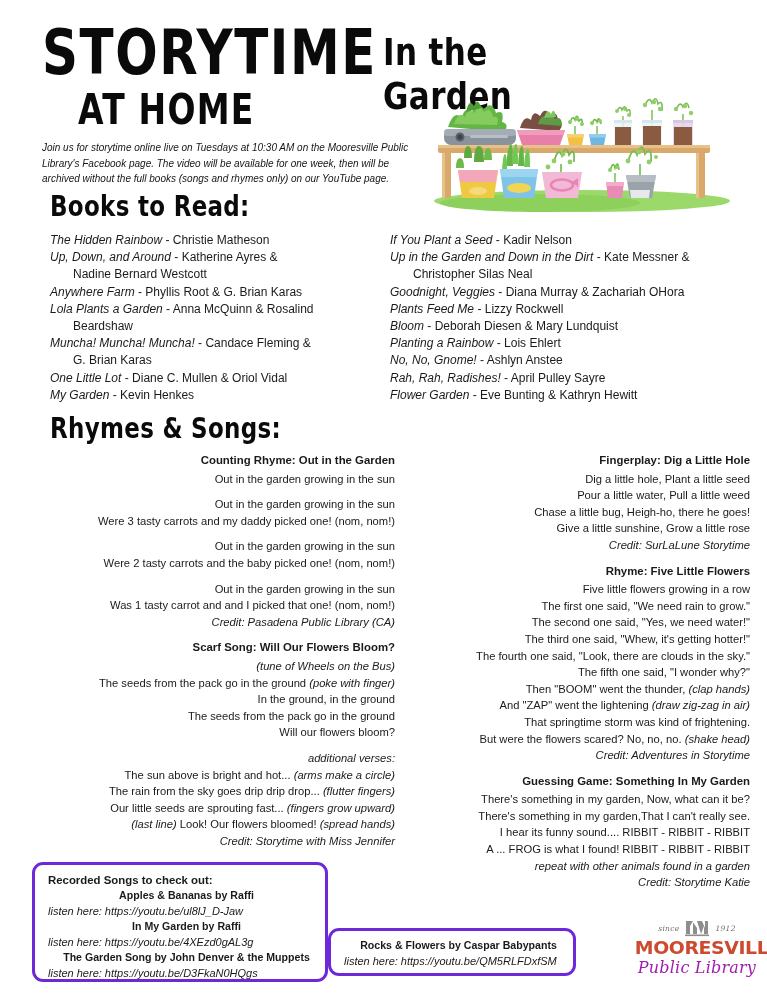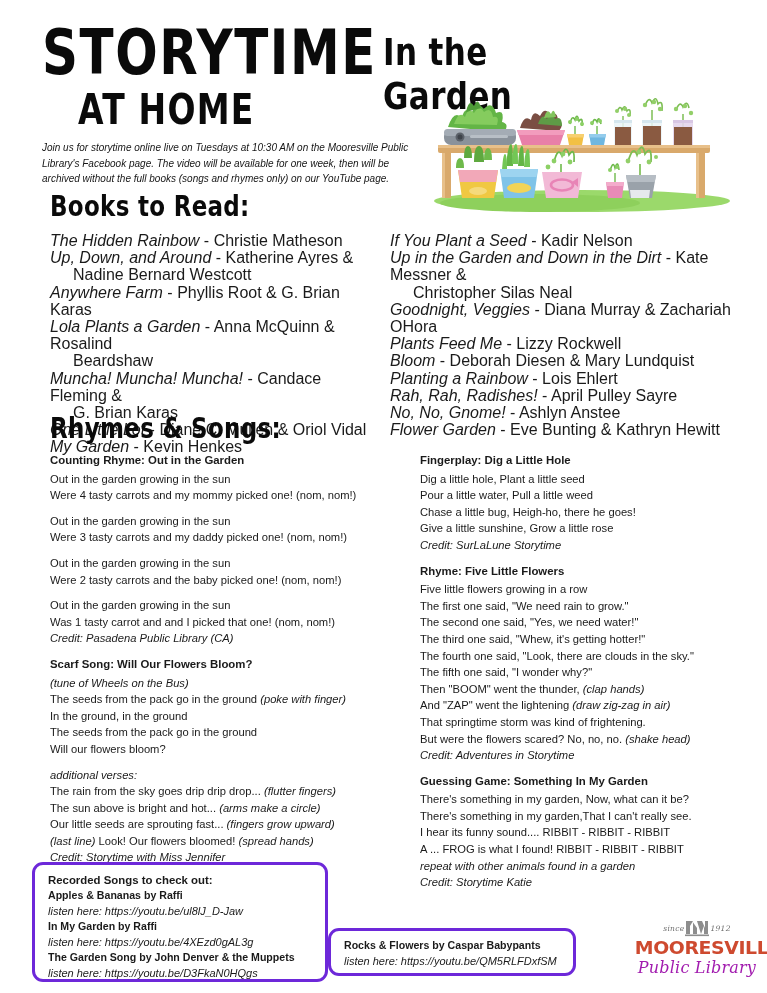--- a/index.html
+++ b/index.html
@@ -67,54 +67,54 @@
     letter-spacing: 0.3px;
     color: #0a0a0a;
     transform: scaleY(1.25);
     transform-origin: left top;
     position: absolute;
   }
   #books-head { left: 50px; top: 190px; }
   #rhymes-head { left: 50px; top: 412px; }
 
   
-  .book-col { position: absolute; font-size: 16px; line-height: 17.2px; }
+  .book-col { position: absolute; font-size: 12px; line-height: 17.2px; }
   #books-left { left: 50px; top: 232px; width: 330px; }
   #books-right { left: 390px; top: 232px; width: 345px; }
   .book-item { margin: 0; padding: 0; text-indent: 0; }
   .book-item .cont { display: block; padding-left: 23px; }
   .book-item i { font-style: italic; }
 
   
-  .rhy-col { position: absolute; font-size: 11.2px; line-height: 16.6px; }
+  .rhy-col { position: absolute; font-size: 11.2px; line-height: 16.6px; text-align: right; }
   #rhymes-left { left: 50px; top: 452px; width: 345px; }
   #rhymes-right { left: 420px; top: 452px; width: 330px; }
   .rhy-block { margin-bottom: 9px; }
   .rhy-title { font-weight: 700; font-size: 11.4px; margin-bottom: 2px; }
   .rhy-line { }
   .rhy-credit { font-style: italic; }
   .rhy-note { font-style: italic; }
   .stanza { margin-bottom: 9px; }
 
   
   .rec-box {
     position: absolute;
     border: 3px solid #6d28d9;
     border-radius: 11px;
     background: #ffffff;
   }
   #rec-box-main { left: 32px; top: 862px; width: 296px; height: 120px; padding: 7px 0 0 13px; z-index: 3; }
   #rec-box-extra { left: 328px; top: 928px; width: 248px; height: 48px; padding: 7px 0 8px 13px; z-index: 2; }
   .rec-head { font-weight: 700; font-size: 11.4px; line-height: 16px; }
-  .rec-song { font-weight: 700; font-size: 10.6px; line-height: 15.5px; }
+  .rec-song { font-weight: 700; font-size: 10.6px; line-height: 15.5px; text-align: center; }
   .rec-link { font-style: italic; font-size: 11px; line-height: 15.5px; }
 
   
   .logo { position: absolute; left: 636px; top: 918px; width: 122px; height: 68px; text-align: center; }
-  .logo-top { display: flex; align-items: center; justify-content: center; height: 20px; }
+  .logo-top { display: flex; align-items: center; justify-content: center; gap: 5px; height: 20px; }
   .logo-since, .logo-year {
     font-family: "DejaVu Serif", serif;
     font-size: 7.5px;
     font-style: italic;
     color: #6d6d6d;
     letter-spacing: 0.3px;
   }
   .logo-name {
     font-family: "DejaVu Sans", sans-serif;
     font-weight: 700;
@@ -292,33 +292,32 @@
     <div class="book-item"><i>My Garden</i><span> - Kevin Henkes</span></div>
   </div>
 
   <div class="book-col" id="books-right">
     <div class="book-item"><i>If You Plant a Seed</i><span> - Kadir Nelson</span></div>
     <div class="book-item"><i>Up in the Garden and Down in the Dirt</i><span> - Kate Messner &amp;</span><span class="cont">Christopher Silas Neal</span></div>
     <div class="book-item"><i>Goodnight, Veggies</i><span> - Diana Murray &amp; Zachariah OHora</span></div>
     <div class="book-item"><i>Plants Feed Me</i><span> - Lizzy Rockwell</span></div>
     <div class="book-item"><i>Bloom</i><span> - Deborah Diesen &amp; Mary Lundquist</span></div>
     <div class="book-item"><i>Planting a Rainbow</i><span> - Lois Ehlert</span></div>
+    <div class="book-item"><i>No, No, Gnome!</i><span> - Ashlyn Anstee</span></div>
     <div class="book-item"><i>Rah, Rah, Radishes!</i><span> - April Pulley Sayre</span></div>
-    <div class="book-item"><i>No, No, Gnome!</i><span> - Ashlyn Anstee</span></div>
     <div class="book-item"><i>Flower Garden</i><span> - Eve Bunting &amp; Kathryn Hewitt</span></div>
   </div>
 
   <div class="sec-head" id="rhymes-head">Rhymes &amp; Songs:</div>
 
   <div class="rhy-col" id="rhymes-left">
       <div class="rhy-block">
         <div class="rhy-title">Counting Rhyme: Out in the Garden</div>
         <div class="stanza">
           <div class="rhy-line">Out in the garden growing in the sun</div>
-          <div class="rhy-line">Were 4 tasty carrots and my mommy picked one! (nom, nom!)</div>
         </div>
         <div class="stanza">
           <div class="rhy-line">Out in the garden growing in the sun</div>
           <div class="rhy-line">Were 3 tasty carrots and my daddy picked one! (nom, nom!)</div>
         </div>
         <div class="stanza">
           <div class="rhy-line">Out in the garden growing in the sun</div>
           <div class="rhy-line">Were 2 tasty carrots and the baby picked one! (nom, nom!)</div>
         </div>
         <div class="stanza">
@@ -331,22 +330,22 @@
         <div class="rhy-title">Scarf Song: Will Our Flowers Bloom?</div>
         <div class="rhy-note">(tune of Wheels on the Bus)</div>
         <div class="stanza">
           <div class="rhy-line">The seeds from the pack go in the ground <i>(poke with finger)</i></div>
           <div class="rhy-line">In the ground, in the ground</div>
           <div class="rhy-line">The seeds from the pack go in the ground</div>
           <div class="rhy-line">Will our flowers bloom?</div>
         </div>
         <div class="stanza">
           <div class="rhy-line"><i>additional verses:</i></div>
+          <div class="rhy-line">The sun above is bright and hot... <i>(arms make a circle)</i></div>
           <div class="rhy-line">The rain from the sky goes drip drip drop... <i>(flutter fingers)</i></div>
-          <div class="rhy-line">The sun above is bright and hot... <i>(arms make a circle)</i></div>
           <div class="rhy-line">Our little seeds are sprouting fast... <i>(fingers grow upward)</i></div>
           <div class="rhy-line"><i>(last line)</i> Look! Our flowers bloomed! <i>(spread hands)</i></div>
           <div class="rhy-credit">Credit: Storytime with Miss Jennifer</div>
         </div>
       </div>
     </div>
   <div class="rhy-col" id="rhymes-right">
       <div class="rhy-block">
         <div class="rhy-title">Fingerplay: Dig a Little Hole</div>
         <div class="stanza">

